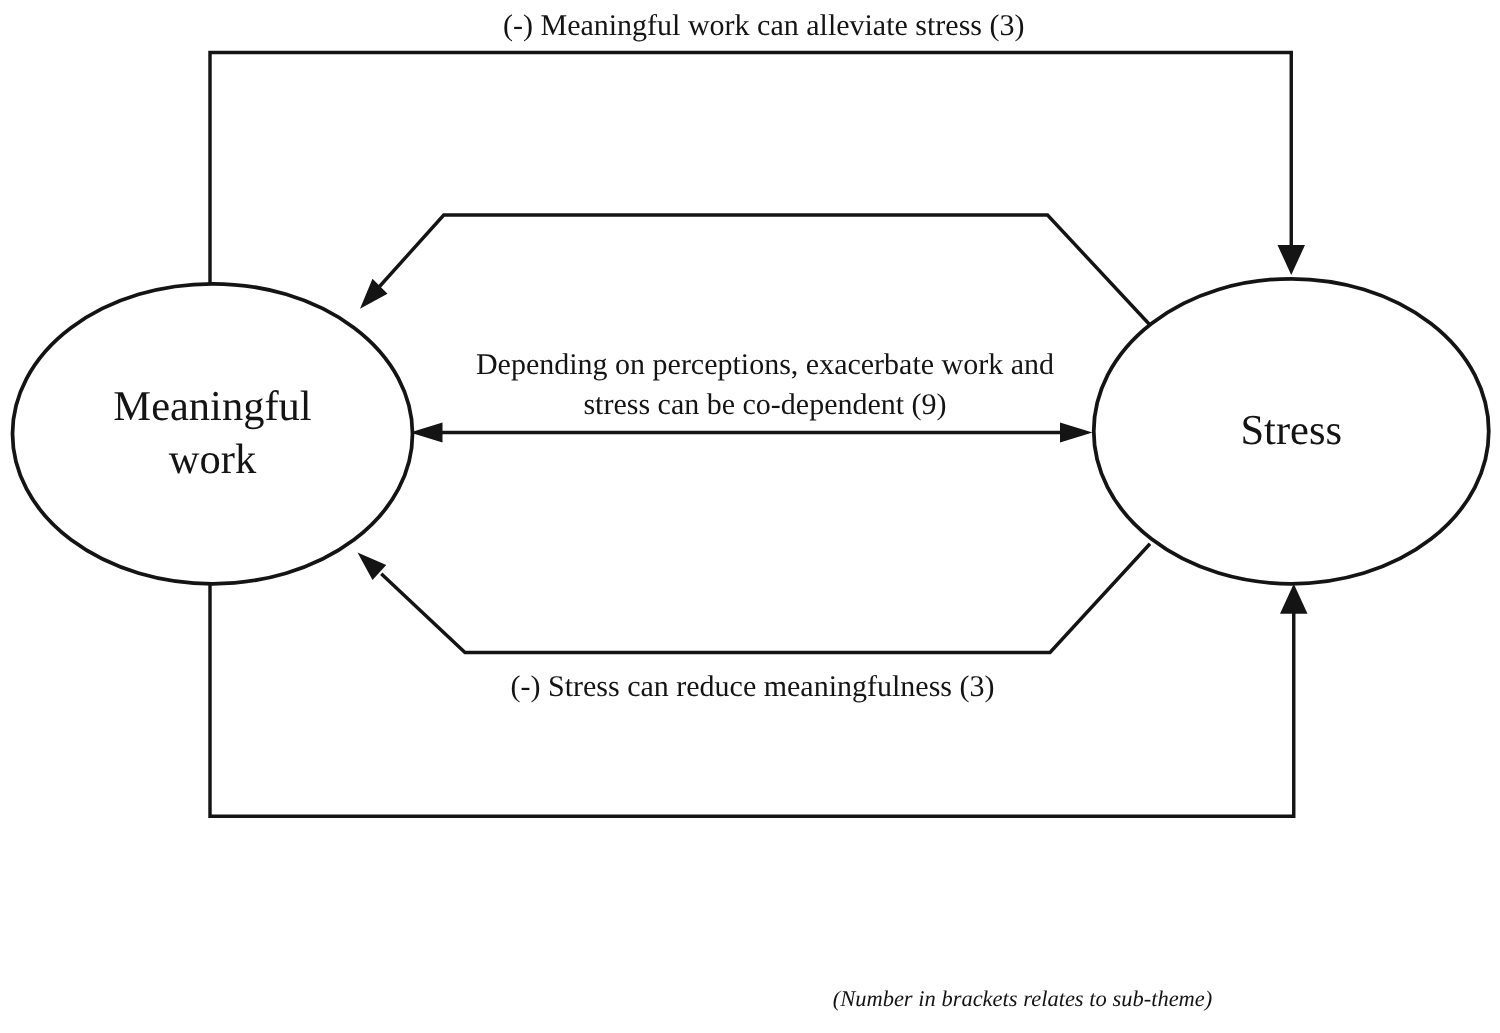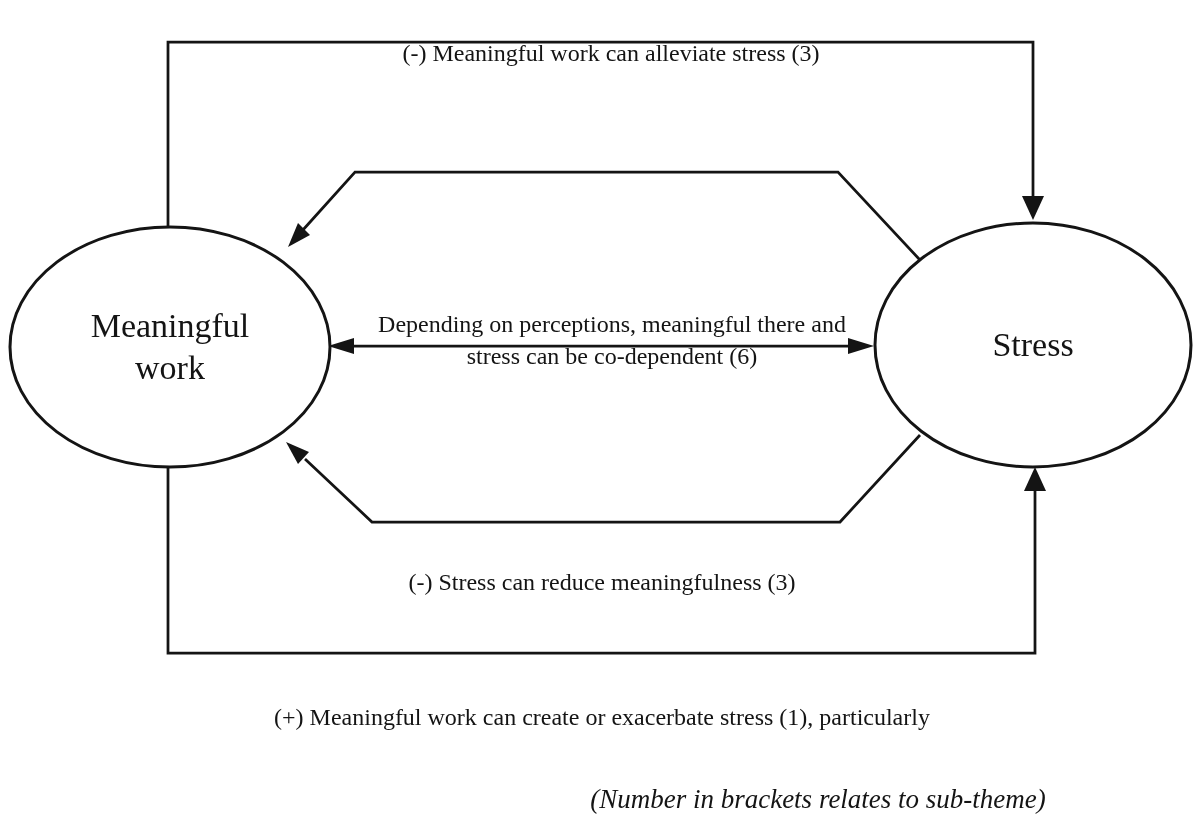--- a/index.html
+++ b/index.html
@@ -35,39 +35,38 @@
     fill: #141414;
     stroke: none;
   }
   .label {
     position: absolute;
     text-align: center;
     font-size: 24px;
     line-height: 28px;
     color: #141414;
     white-space: nowrap;
-    margin-top: 32px;
   }
   .label.twoline {
     line-height: 32px;
   }
   .node-label {
     position: absolute;
     display: flex;
     flex-direction: column;
     align-items: center;
     justify-content: center;
     font-size: 34px;
     line-height: 42px;
     text-align: center;
   }
   .caption {
     position: absolute;
     font-style: italic;
-    font-size: 27px;
+    font-size: 18px;
     line-height: 27px;
     text-align: center;
     white-space: nowrap;
   }
 </style>
 </head>
 <body>
 
 <div class="stage">
 
@@ -96,25 +95,24 @@
   <div class="node-label" style="left:875px; top:223px; width:316px; height:244px;">Stress</div>
   <div class="node-label" style="left:10px; top:227px; width:320px; height:240px;">
     <div>Meaningful</div>
     <div>work</div>
   </div>
 
   <div class="label" style="left:211px; top:7px; width:800px;">(-) Meaningful  work can alleviate  stress (3)</div>
 
 
   <div class="label twoline" style="left:212px; top:276px; width:800px;">
-    <div>Depending  on perceptions,  meaningful  there and</div>
-    <div>stress can be co-dependent  (6)</div>
+    <div>Depending  on perceptions,  exacerbate  work and</div>
+    <div>stress can be co-dependent  (9)</div>
   </div>
 
   <div class="label" style="left:202px; top:536px; width:800px;">(-) Stress can reduce  meaningfulness  (3)</div>
 
   <div class="label twoline" style="left:152px; top:669px; width:900px;">
-    <div>(+) Meaningful  work can create or exacerbate  stress (1), particularly</div>
   </div>
 
   <div class="caption" style="left:518px; top:786px; width:600px;">(Number in brackets relates to sub-theme)</div>
 
 </div>
 
 </body></html>

